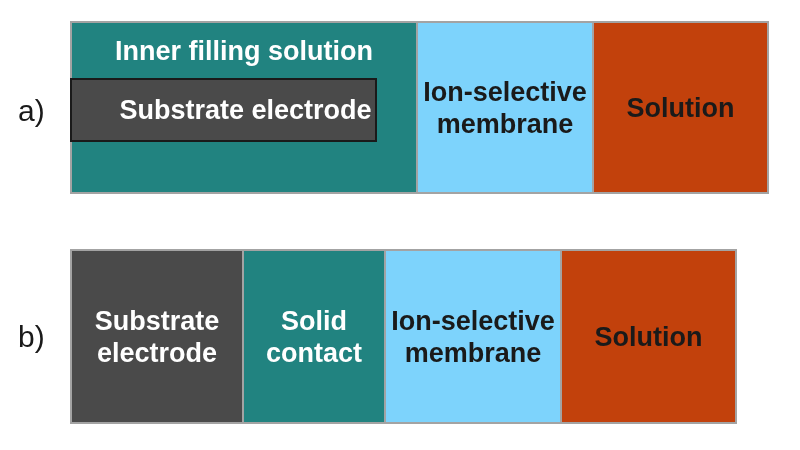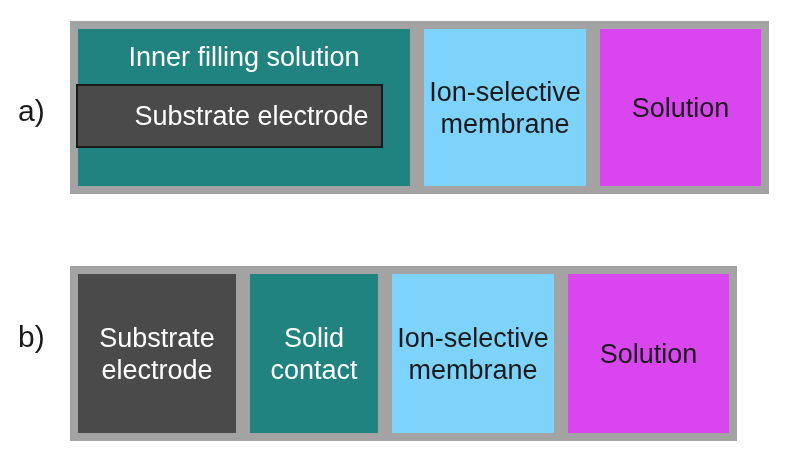--- a/index.html
+++ b/index.html
@@ -19,37 +19,38 @@
   #label-a { left: 18px; top: 94px; }
   #label-b { left: 18px; top: 320px; }
 
   .diagram {
     position: absolute;
     left: 70px;
     width: 699px;
     display: flex;
   }
   #diagram-a { top: 21px; height: 173px; }
-  #diagram-b { top: 249px; height: 175px; margin-top: 17px; }
+  #diagram-b { top: 249px; height: 175px; }
 
   .segment {
     box-sizing: border-box;
-    border: 8px solid #a3a3a3;
+    border: 2px solid #a3a3a3;
     height: 100%;
     display: flex;
     align-items: center;
     justify-content: center;
     text-align: center;
     font-size: 27px;
     line-height: 32px;
+    font-weight: bold;
   }
   .seg-teal   { background: #218380; color: #ffffff; }
   .seg-dark   { background: #4a4a4a; color: #ffffff; }
   .seg-yellow { background: #7dd3fc; color: #1a1a1a; }
-  .seg-blue   { background: #d946ef; color: #1a1a1a; }
+  .seg-blue   { background: #c2410c; color: #1a1a1a; }
 
   .multiline { white-space: pre-line; }
 
   
   #diagram-a .seg-teal   { width: 348px; position: relative; display: block; }
   #diagram-a .seg-yellow { width: 178px; margin-left: -2px; }
   #diagram-a .seg-blue   { width: 177px; margin-left: -2px; }
 
   .ifs-band {
     height: 55px;

